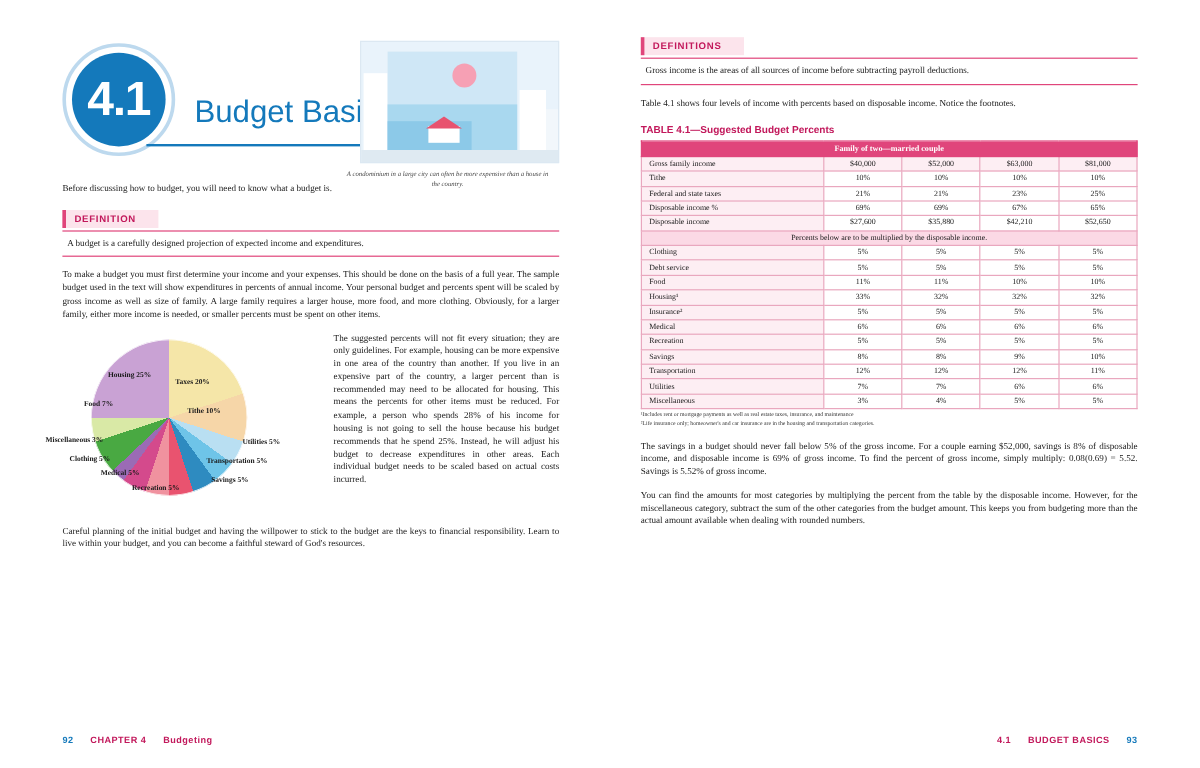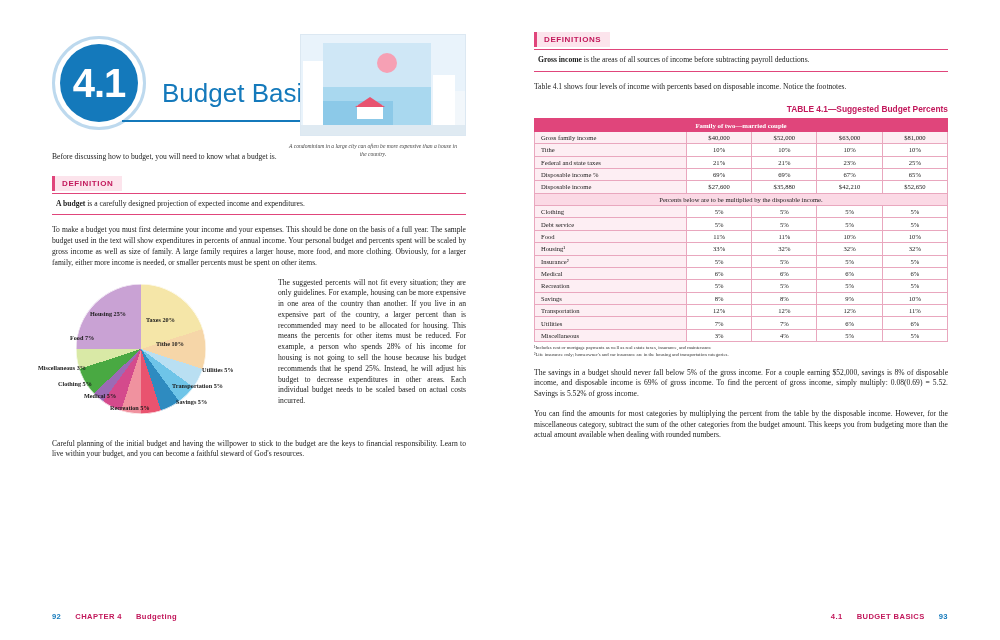--- a/index.html
+++ b/index.html
@@ -101,34 +101,34 @@
   
   .def-bar {
     display:inline-block;
     background:#fce4ec;
     border-left:3px solid #e0457b;
     color:#c2185b;
     font-family:"Liberation Sans", sans-serif;
     font-weight:bold;
     font-size:8px;
     letter-spacing:0.6px;
-    padding:3px 9px 3px 7px;
+    padding:3px 19px 3px 7px;
     margin-bottom:0px;
   }
   .def-box {
     border-top:1px solid #e0457b;
     border-bottom:1px solid #e0457b;
     padding:5px 4px 5px 4px;
     margin:2px 0 10px 0;
     font-size:7.6px;
     line-height:1.4;
   }
   .def-box p { margin:0 0 6px 0; }
   .def-box p:last-child { margin-bottom:0; }
-  .def-term { font-weight:bold; }
+  .def-term { font-weight:normal; }
 
   
   .two-col { display:flex; gap:12px; margin-bottom:9px; }
   .pie-col { width:214px; flex:none; position:relative; height:152px; }
   .text-col { flex:1; }
 
   
   .pie-wrap { position:absolute; left:24px; top:6px; width:130px; height:130px; }
   .pie {
     width:130px; height:130px; border-radius:50%;
@@ -149,21 +149,21 @@
     box-shadow:0 0 0 0.5px #ffffff inset;
   }
   .pie-label {
     position:absolute; font-size:6.2px; font-weight:bold;
     font-family:"Liberation Serif", serif; white-space:nowrap;
   }
 
   
   .tbl-title {
     color:#c2185b; font-family:"Liberation Sans", sans-serif;
-    font-weight:bold; font-size:8.4px; margin:12px 0 4px 0;text-align:right;
+    font-weight:bold; font-size:8.4px; margin:12px 0 4px 0;
   }
   table.budget {
     width:100%; border-collapse:collapse; font-size:6.6px;
     font-family:"Liberation Serif", serif;
   }
   table.budget th, table.budget td {
     border:0.5px solid #e9a7be; padding:2.2px 4px; text-align:center;
   }
   table.budget th.grp {
     background:#e0457b; color:#ffffff; font-weight:bold; font-size:6.8px;

